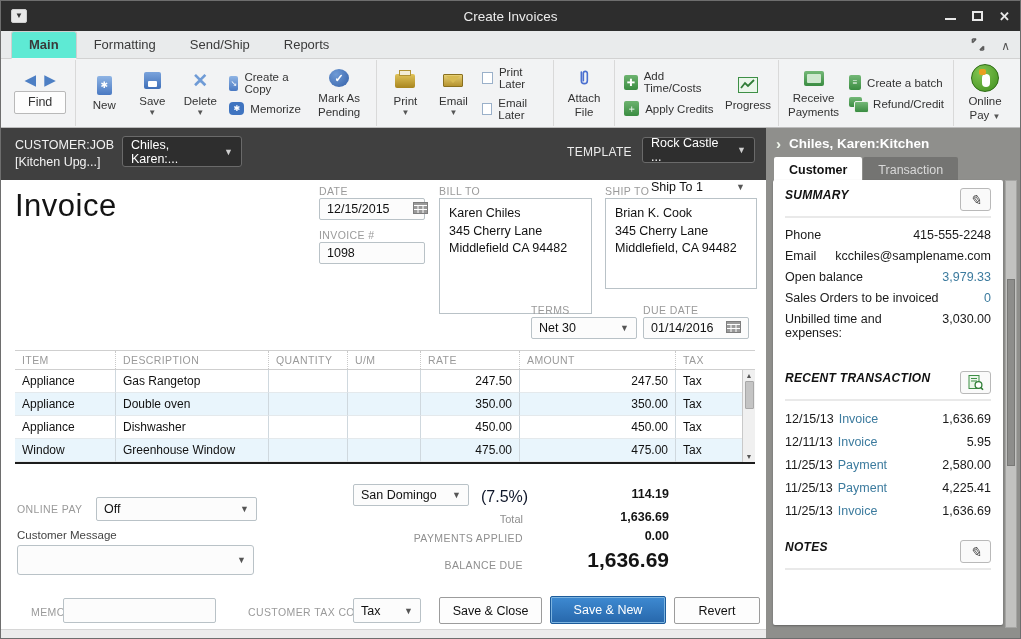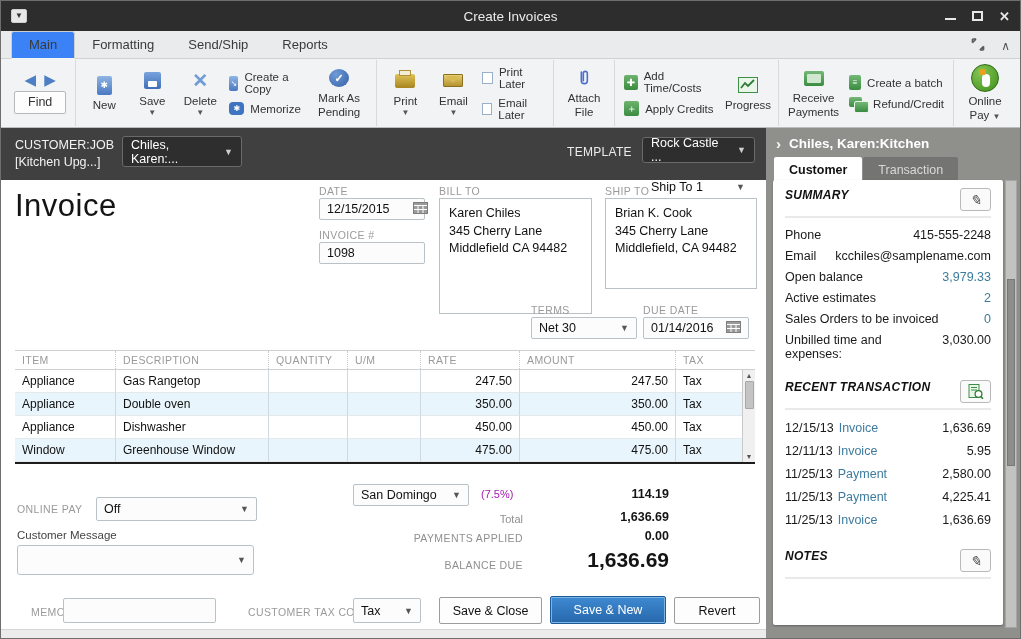--- a/index.html
+++ b/index.html
@@ -12,21 +12,21 @@
   .tb-title { position:absolute; left:0; right:0; text-align:center; color:#ececec; font-size:13.5px; }
   .win-ctrls { margin-left:auto; display:flex; align-items:center; gap:16px; z-index:2; }
   .wc { color:#e8e8e8; font-size:12px; cursor:default; display:flex; align-items:center; }
   .wc-min { width:11px; border-bottom:2px solid #e8e8e8; height:8px; }
   .wc-max { width:11px; height:10px; border:2px solid #e8e8e8; }
   .wc-close { font-size:13px; font-weight:bold; }
 
   
   .tabs-row { flex:0 0 28px; background:#e9ebec; display:flex; align-items:flex-end; padding-left:10px; position:relative; border-bottom:1px solid #d2d2d2; }
   .rtab { padding:5px 17px 6px; font-size:13px; color:#3a3a3a; }
-  .rtab.active { background:#3b82f6; border:1px solid #cfcfcf; border-bottom:1px solid #f4f5f6; border-radius:3px 3px 0 0; margin-bottom:-1px; }
+  .rtab.active { background:#5eead4; border:1px solid #cfcfcf; border-bottom:1px solid #f4f5f6; border-radius:3px 3px 0 0; margin-bottom:-1px;font-weight:bold; }
   .ribbon-right { position:absolute; right:10px; top:6px; display:flex; gap:16px; align-items:center; color:#666; }
   .chev-up { font-size:12px; color:#555; }
 
   .toolbar { flex:0 0 69px; background:#f2f3f4; display:flex; align-items:stretch; padding:1px 4px; border-bottom:1px solid #bdbdbd; }
   .tgroup { display:flex; align-items:center; padding:0 9px; border-right:1px solid #d9d9d9; gap:10px; }
   .tgroup:last-child { border-right:none; }
   .tbtn { display:flex; flex-direction:column; align-items:center; font-size:11.5px; color:#333; text-align:center; line-height:1.2; min-width:38px; }
   .tbtn .ic { height:24px; display:flex; align-items:center; justify-content:center; margin-bottom:2px; }
   .drop { font-size:8px; color:#555; line-height:1; margin-top:1px; }
   .tstack { display:flex; flex-direction:column; gap:7px; }
@@ -121,21 +121,21 @@
   .rp-tab.active { background:#fff; color:#111; font-weight:bold; border-radius:2px 2px 0 0; }
   .rp-tab.inactive { background:#747472; color:#d9d9d9; margin-left:1px; border-radius:2px 2px 0 0; }
   .rp-card { position:absolute; left:7px; right:17px; top:52px; bottom:13px; background:#fff; border-radius:2px; padding:8px 12px; overflow:hidden; box-shadow:0 1px 2px rgba(0,0,0,0.3); }
   .sec-head { display:flex; justify-content:space-between; align-items:flex-start;font-style:italic; }
   .sec-title { font-size:12px; font-weight:bold; color:#111; letter-spacing:0.3px; }
   .edit-btn { width:31px; height:23px; border:1px solid #b9b9b9; border-radius:3px; background:#fafafa; display:flex; align-items:center; justify-content:center; font-size:14px; color:#444; }
   .sec-rule { height:2px; background:#e9e9e9; margin:5px 0 6px; }
   .sum-row { display:flex; justify-content:space-between; align-items:baseline; font-size:12.5px; color:#1a1a1a; padding:3.5px 0; gap:8px; }
   .sum-row .v { white-space:nowrap; }
   .blue { color:#3c7b9e; }
-  .sec2 { margin-top:16px; }
+  .sec2 { margin-top:28px; }
   .sec3 { margin-top:18px; }
   .tx-row { display:flex; font-size:12.5px; padding:4.5px 0; }
   .tx-date { color:#1a1a1a; margin-right:5px; }
   .tx-type { color:#3c7b9e; flex:1; }
   .tx-amt { color:#1a1a1a; }
   .rp-scroll { position:absolute; right:3px; top:52px; bottom:10px; width:12px; background:#c2c2c0; border:1px solid #a5a5a3; }
   .rp-thumb { position:absolute; left:1px; right:1px; top:22%; height:42%; background:#8d8d8b; border:1px solid #787876; }
 </style>
 </head>
 <body>
@@ -434,21 +434,21 @@
             <span class="vs-sp"></span>
             <span class="vs-arrow">▼</span>
           </div>
         </div>
       </div>
 
       <div class="field sel" style="left:352px; top:356px; width:116px; height:22px;">
         <span>San Domingo</span>
           <span class="caret">▼</span>
       </div>
-      <div class="abs" style="left:480px; top:360px; font-size:11px; color:#a21caf;">(7.5%)</div>
+      <div class="abs" style="left:480px; top:360px; font-size:16px; color:#0f172a;">(7.5%)</div>
       <div class="rtxt money-sm" style="left:548px; top:359px; width:120px;">114.19</div>
 
       <div class="rtxt tot-lbl2" style="left:380px; top:385px; width:142px;">Total</div>
       <div class="rtxt money-sm" style="left:548px; top:382px; width:120px;">1,636.69</div>
 
       <div class="rtxt tot-lbl" style="left:340px; top:404px; width:182px;">PAYMENTS APPLIED</div>
       <div class="rtxt money-sm" style="left:548px; top:401px; width:120px;">0.00</div>
 
       <div class="rtxt tot-lbl" style="left:340px; top:431px; width:182px;">BALANCE DUE</div>
       <div class="rtxt balance-big" style="left:508px; top:420px; width:160px;">1,636.69</div>
@@ -500,24 +500,20 @@
           <span>Phone</span>
             <span class="v">415-555-2248</span>
         </div>
         <div class="sum-row">
           <span>Email</span>
             <span class="v">kcchiles@samplename.com</span>
         </div>
         <div class="sum-row">
           <span>Open balance</span>
             <span class="v blue">3,979.33</span>
-        </div>
-        <div class="sum-row">
-          <span>Active estimates</span>
-            <span class="v blue">2</span>
         </div>
         <div class="sum-row">
           <span>Sales Orders to be invoiced</span>
             <span class="v blue">0</span>
         </div>
         <div class="sum-row">
           <span>Unbilled time and expenses:</span>
             <span class="v">3,030.00</span>
         </div>
 

